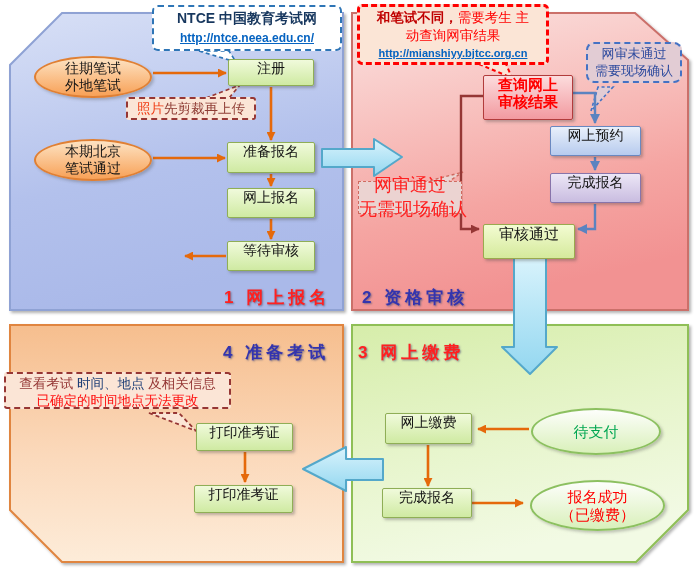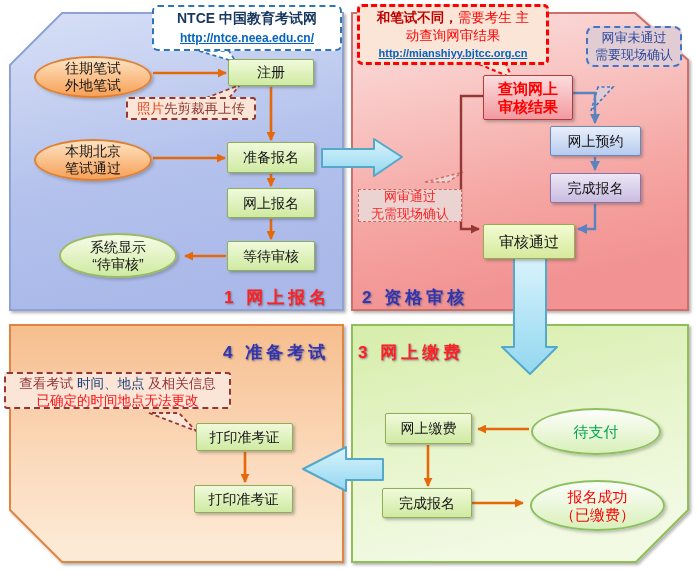--- a/index.html
+++ b/index.html
@@ -3,21 +3,21 @@
 <meta charset="utf-8">
 <style>
   html,body{margin:0;padding:0;background:#fff;}
   .stage{
     position:relative;width:697px;height:571px;background:#fff;overflow:hidden;
     font-family:"Liberation Sans","DejaVu Sans",sans-serif;
   }
   .stage svg{position:absolute;left:0;top:0;}
   
   .node{
-    position:absolute;display:flex;flex-direction:column;align-items:center;justify-content:center;
+    position:absolute;display:flex;flex-direction:column;align-items:center;
     font-size:14px;color:#141414;line-height:1.15;white-space:nowrap;
     box-shadow:2px 2px 3px rgba(70,70,70,.35);border-radius:2px;
   }
   .green{background:linear-gradient(180deg,#f0fadb 0%,#cfeaa2 100%);border:1px solid #8fae56;}
   .blue{background:linear-gradient(180deg,#e9f0fb 0%,#b7cbee 100%);border:1px solid #6a88c0;}
   .purple{background:linear-gradient(180deg,#ece6f6 0%,#c9bce0 100%);border:1px solid #8874aa;}
   .pinkbox{background:linear-gradient(180deg,#fcdcdd 0%,#f29aa0 100%);border:1px solid #b23c3c;
     color:#ff0000;font-weight:bold;font-size:15px;}
   .approve{background:linear-gradient(180deg,#f3fbd2 0%,#d5ea9c 100%);border:1px solid #9aa94e;font-size:15px;}
   
@@ -33,22 +33,22 @@
   
   .callout{position:absolute;text-align:center;line-height:1.3;white-space:nowrap;box-sizing:border-box;}
   .ntce{background:#ffffff;border:2px dashed #2e75b6;border-radius:6px;padding:2px 6px;}
   .ntce .t1{color:#17375e;font-weight:bold;font-size:14px;}
   .peach{background:#fbe5d6;border:2px dashed #963634;border-radius:3px;}
   .mianshi{background:#fbe5d6;border:3px dashed #ff0000;border-radius:5px;padding:2px 4px;font-size:13.5px;}
   .mianshi .b{color:#c00000;font-weight:bold;}
   .mianshi .r{color:#ff0000;}
   .failc{background:#e2ccd4;border:2px dashed #4472c4;border-radius:8px;color:#2e4b9e;font-size:13px;
     display:flex;flex-direction:column;justify-content:center;}
-  .passc{background:#ebd3d1;border:1.5px dashed #cf6a60;color:#ff2020;font-size:13px;
-    display:flex;flex-direction:column;justify-content:center;margin-top:8px;}
+  .passc{background:#ebd3d1;border:1.5px dashed #cf6a60;color:#ff2020;font-size:18px;
+    display:flex;flex-direction:column;justify-content:center;}
   .photo{font-size:13.5px;display:flex;align-items:center;justify-content:center;}
   .photo .hl{color:#f03c14;}
   .photo .rest{color:#8f3d35;}
   .kaoshi{font-size:13.5px;line-height:1.25;padding-top:2px;}
   .kaoshi .dr{color:#943634;}
   .kaoshi .bl{color:#1f3f77;}
   .kaoshi .red2{color:#ff1010;}
   .link{color:#0563c1;text-decoration:underline;font-weight:bold;font-size:11px;cursor:pointer;}
   
   .qlabel{position:absolute;font-weight:bold;font-size:17px;letter-spacing:4px;white-space:nowrap;
@@ -168,34 +168,30 @@
   </div>
 
   <div class="node green" style="left:227px;top:188px;width:86px;height:28px;">
     <span>网上报名</span>
   </div>
 
   <div class="node green" style="left:227px;top:241px;width:86px;height:28px;">
     <span>等待审核</span>
   </div>
 
-  <div class="ellipse lgreen-el" style="left:59px;top:233px;width:114px;height:41px;">
-    <span>系统显示</span>
-    <span>“待审核”</span>
-  </div>
 
   <div class="qlabel redlab" style="left:224px;top:286px;">1 网上报名</div>
 
   <div class="callout mianshi" style="left:357px;top:4px;width:192px;height:61px;">
     <div><span class="b">和笔试不同，</span><span class="r">需要考生 主</span></div>
     <div class="r">动查询网审结果</div>
     <a class="link">http://mianshiyy.bjtcc.org.cn</a>
   </div>
 
-  <div class="callout failc" style="left:586px;top:26px;width:96px;height:41px;">
+  <div class="callout failc" style="left:586px;top:42px;width:96px;height:41px;">
     <span>网审未通过</span>
     <span>需要现场确认</span>
   </div>
 
   <div class="node blue" style="left:550px;top:126px;width:89px;height:28px;">
     <span>网上预约</span>
   </div>
 
   <div class="node pinkbox" style="left:483px;top:75px;width:88px;height:43px;">
     <span>查询网上</span>

